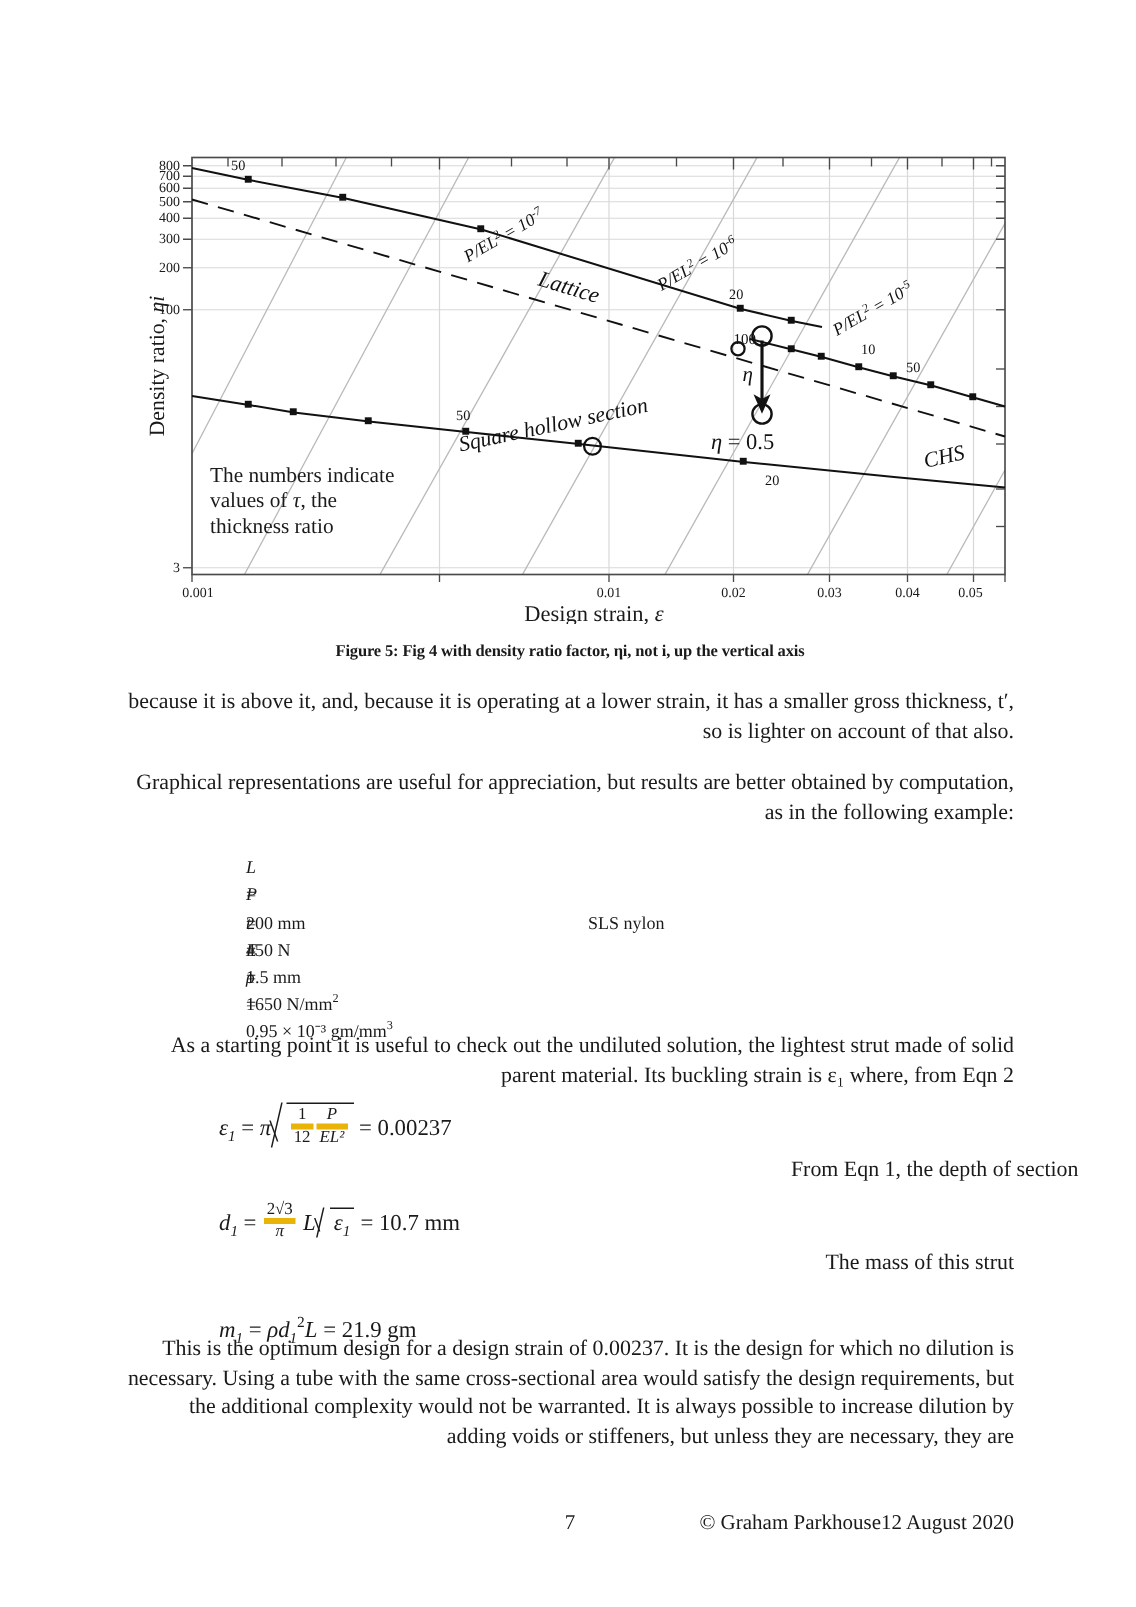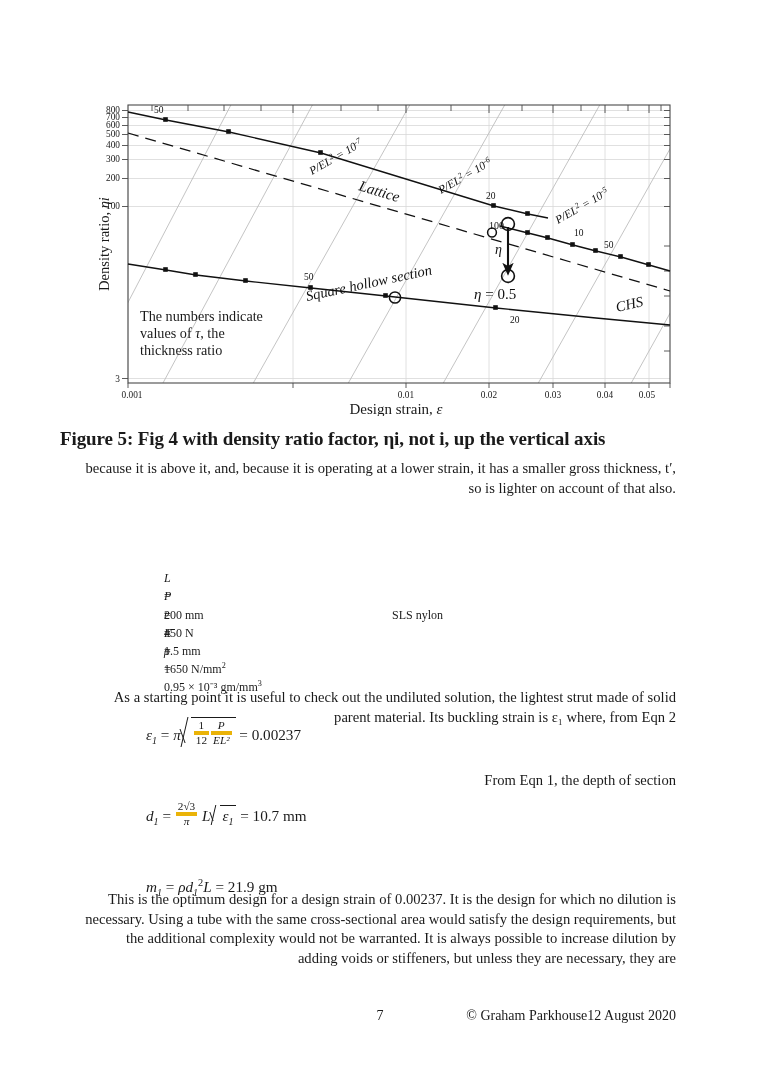--- a/index.html
+++ b/index.html
@@ -29,41 +29,41 @@
     width: 585px;
     height: 320px;
   }
   .chart-svg { display: block; }
 
   .fig-caption {
     position: absolute;
     left: 60px;
     top: 428px;
     width: 640px;
-    text-align: left;
+    text-align: center;
     font-family: "Liberation Serif", serif;
     font-weight: bold;
-    font-size: 19px;
+    font-size: 11px;
     letter-spacing: -0.1px;
   }
 
   
   .body-block {
     position: absolute;
     left: 84px;
     width: 592px;
     font-size: 14.6px;
     line-height: 19.6px;
     text-align: right;
   }
   .p1 { top: 459px; }
   .p2 { top: 513px; }
   .p3 { top: 646px; }
   .p4 { top: 688px; }
-  .p5 { top: 771px; }
+  .p5 { top: 771px; margin-left: 43px; }
   .p6 { top: 833px; }
   .p7 { top: 890px; }
 
   
   .param-list {
     position: absolute;
     left: 146px;
     top: 551px;
     font-size: 12px;
     line-height: 18.2px;
@@ -77,21 +77,21 @@
     font-style: normal;
   }
   sup { font-size: 0.68em; vertical-align: super; line-height: 0; }
 
   
   .eqn {
     position: absolute;
     font-size: 15.2px;
     white-space: nowrap;
   }
-  .eq1 { left: 146px; top: 717px; }
+  .eq1 { left: 146px; top: 735px; }
   .eq2 { left: 146px; top: 801px; }
   .eq3 { left: 146px; top: 858px; margin-top: 20px; }
 
   .it { font-style: italic; }
   .sub { font-size: 0.66em; vertical-align: sub; line-height: 0; }
 
   .frac {
     display: inline-block;
     vertical-align: -0.42em;
     text-align: center;
@@ -364,20 +364,21 @@
       <text x="13" y="148" font-family="'Liberation Serif', serif" font-size="14.5" text-anchor="middle" fill="#1a1a1a" transform="rotate(-90 13 148)">Density ratio, <tspan font-style="italic">ηi</tspan></text>
     </svg>
   </div>
 
   <div class="fig-caption">
     <span>Figure 5: Fig 4 with density ratio factor, ηi, not i, up the vertical axis</span>
   </div>
 
   <div class="body-block p1">because it is above it, and, because it is operating at a lower strain, it has a smaller gross thickness, t′, so is lighter on account of that also.</div>
 
+  <div class="body-block p2">Graphical representations are useful for appreciation, but results are better obtained by computation, as in the following example:</div>
 
   <div class="param-list">
     <div class="param-row">
       <span class="lhs">L</span>
       <span>=</span>
       <span>200 mm</span>
     </div>
     <div class="param-row">
       <span class="lhs">P</span>
       <span>=</span>
@@ -414,20 +415,21 @@
   <div class="body-block p5">From Eqn 1, the depth of section</div>
 
   <div class="eqn eq2">
     <span class="it">d</span><span class="sub it">1</span>
     <span>=</span>
     <span class="frac"><span class="num">2√3</span><span class="den it">π</span></span>
     <span class="it">L</span><span class="sqrt"><span class="radicand"><span class="it">ε</span><span class="sub it">1</span></span></span>
     <span>= 10.7 mm</span>
   </div>
 
+  <div class="body-block p6">The mass of this strut</div>
 
   <div class="eqn eq3">
     <span class="it">m</span><span class="sub it">1</span>
     <span>=</span>
     <span class="it">ρ</span><span class="it">d</span><span class="sub it">1</span><sup>2</sup><span class="it">L</span>
     <span>= 21.9 gm</span>
   </div>
 
   <div class="body-block p7">This is the optimum design for a design strain of 0.00237. It is the design for which no dilution is necessary. Using a tube with the same cross-sectional area would satisfy the design requirements, but the additional complexity would not be warranted. It is always possible to increase dilution by adding voids or stiffeners, but unless they are necessary, they are</div>
 

